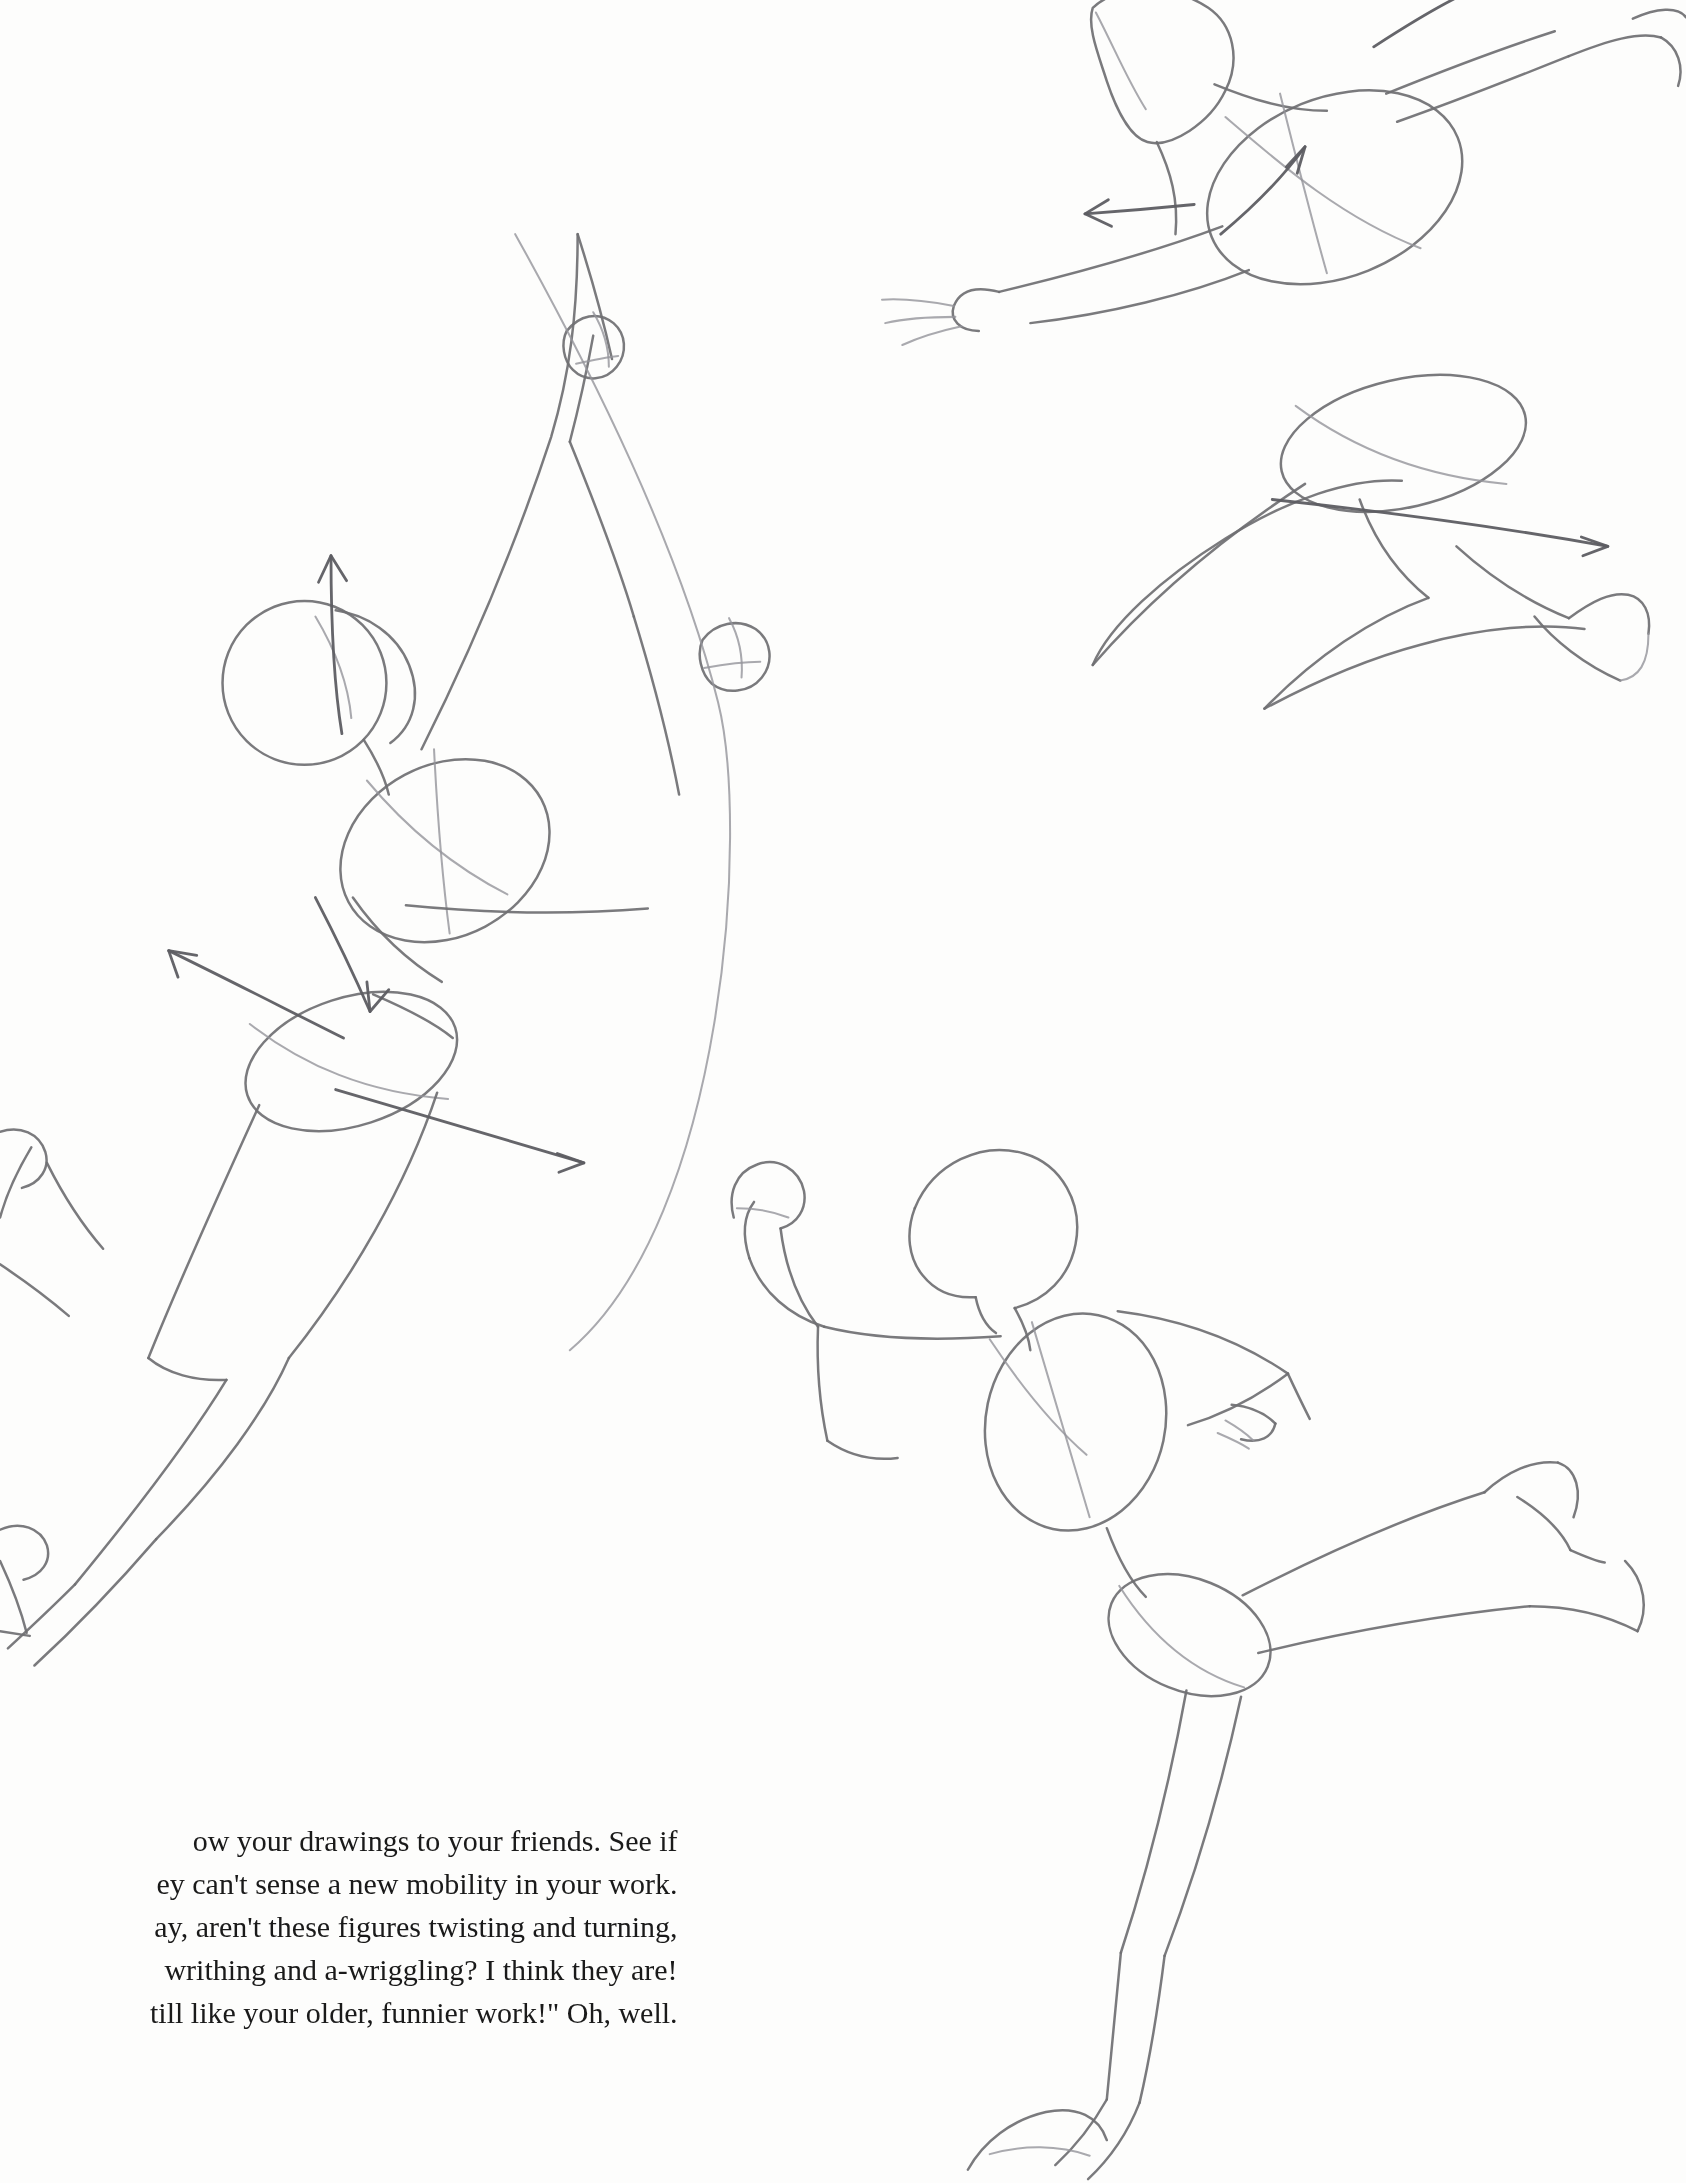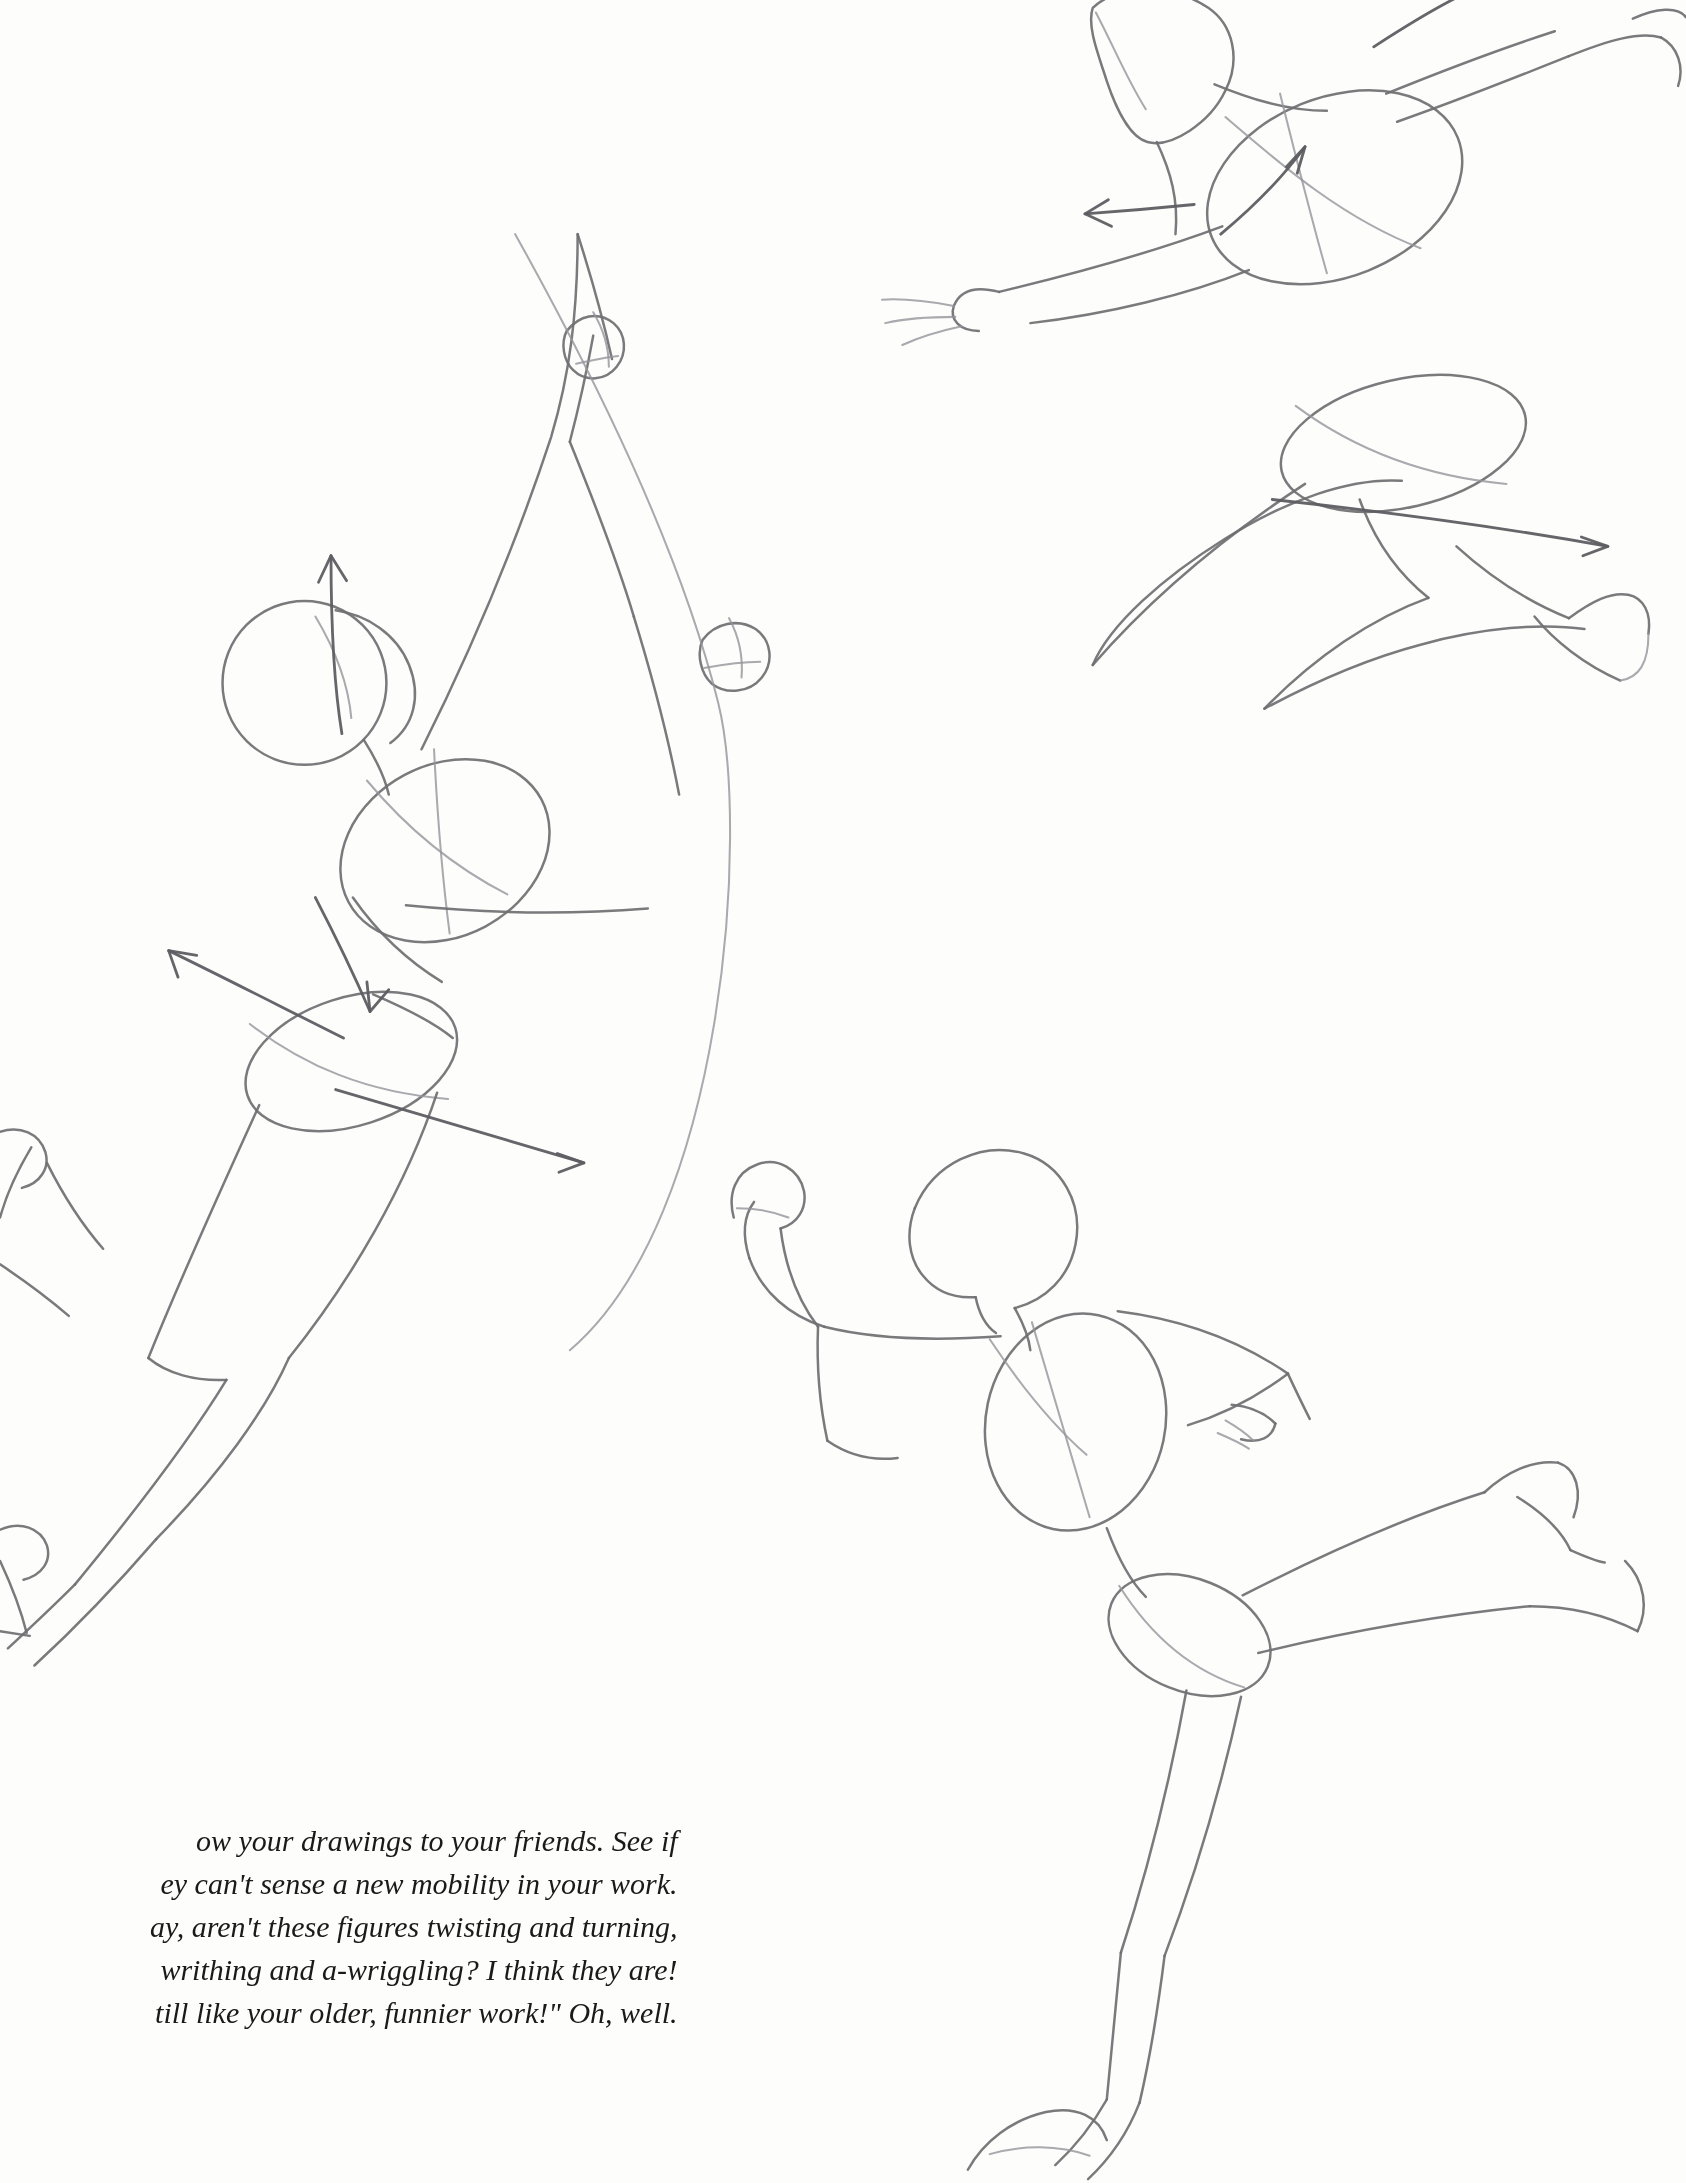--- a/index.html
+++ b/index.html
@@ -7,21 +7,20 @@
     padding: 0;
     background: #ffffff;
   }
   #page {
     position: relative;
     width: 1686px;
     height: 2183px;
     background: #fdfdfc;
     overflow: hidden;
     font-family: "Liberation Serif", serif;
-    font-style: italic;
   }
   #sketch-layer {
     position: absolute;
     left: 0;
     top: 0;
     width: 1686px;
     height: 2183px;
   }
   #caption-block {
     position: absolute;

